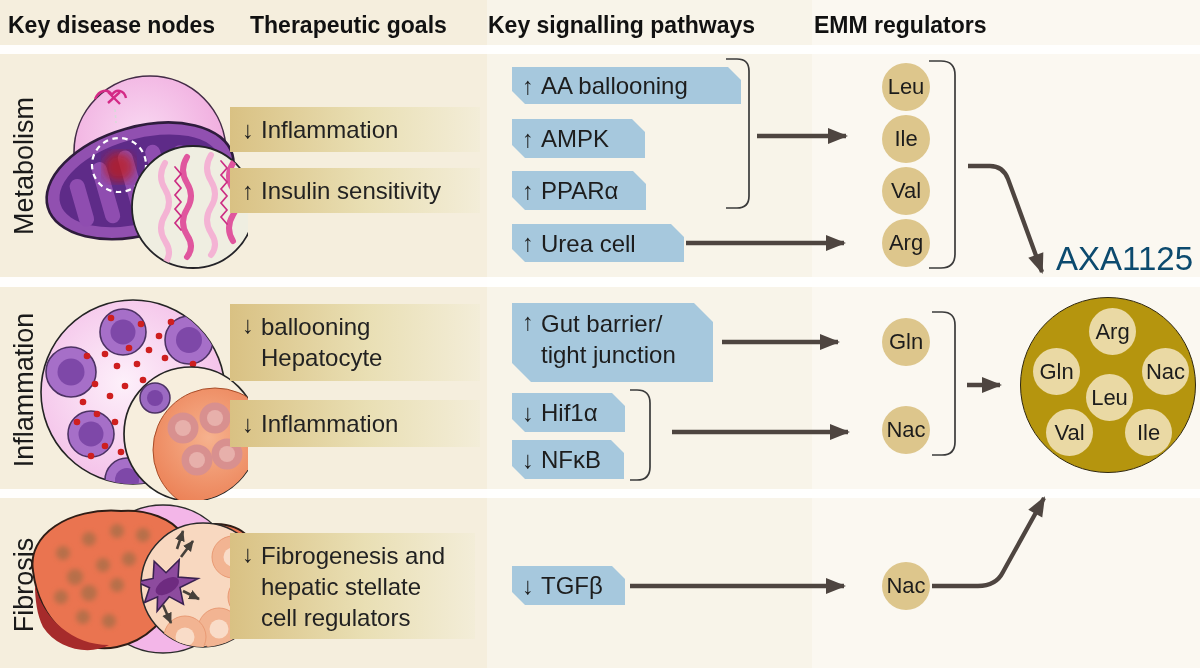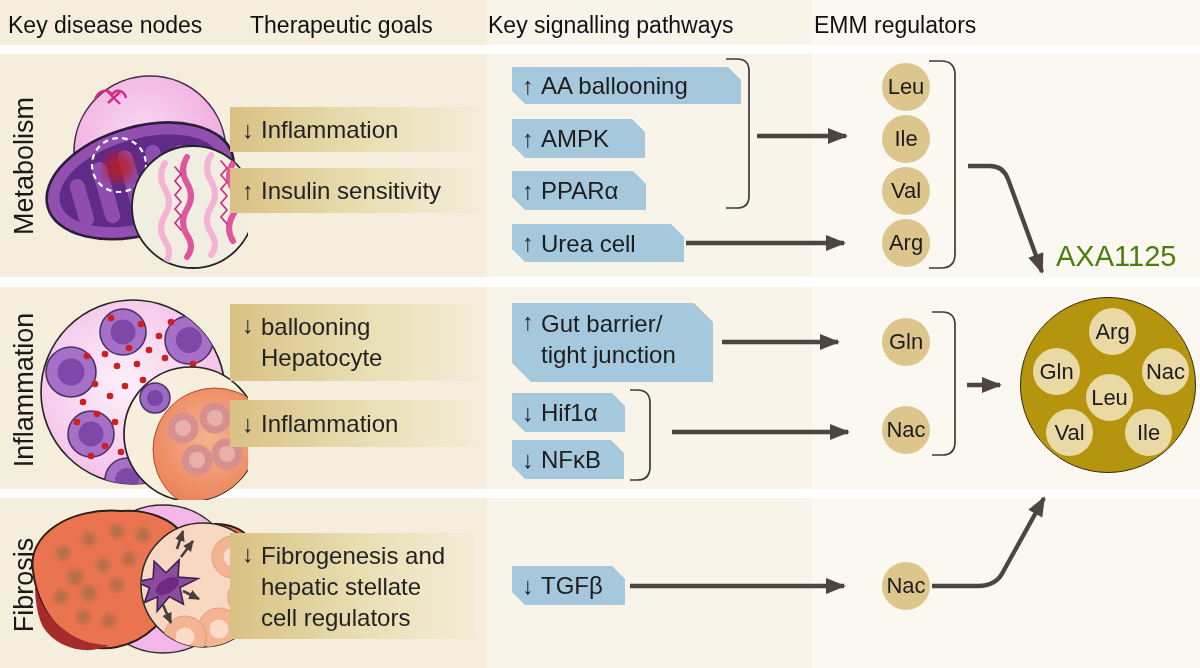--- a/index.html
+++ b/index.html
@@ -1,20 +1,20 @@
 <!DOCTYPE html>
 <html><head>
 <meta charset="utf-8">
 <style>
   html,body{margin:0;padding:0;}
   #fig{position:relative;width:1200px;height:668px;background:#f5eedd;overflow:hidden;
        font-family:"Liberation Sans","DejaVu Sans",sans-serif;color:#1a1a1a;}
   .band{position:absolute;top:0;height:668px;}
   .sep{position:absolute;left:0;width:1200px;background:rgba(255,255,255,.92);}
-  .hdr{position:absolute;font-size:23px;font-weight:normal;color:#111;white-space:nowrap;}
+  .hdr{position:absolute;font-size:23px;font-weight:bold;color:#111;white-space:nowrap;}
   .vlabel{position:absolute;width:210px;height:34px;line-height:34px;text-align:center;
           transform:rotate(-90deg);font-size:27px;color:#1a1a1a;}
   .goal{position:absolute;display:flex;align-items:center;
         background:linear-gradient(90deg,#d9c183 0%,#e9dfb4 55%,#f3edd8 100%);
         font-size:24px;color:#222;}
   .goal .arr{margin:0 7px 0 12px;}
   .goal.multi{align-items:flex-start;padding-top:7px;}
   .goal .txt span{display:block;line-height:31px;}
   .pbox{position:absolute;background:#a6c8dd;display:flex;align-items:center;
         font-size:24px;color:#1d1d1d;
@@ -22,21 +22,21 @@
   .pbox .arr{margin:0 7px 0 10px;}
   .pbox.multi{align-items:flex-start;padding-top:5px;
         clip-path:polygon(0 0,calc(100% - 19px) 0,100% 19px,100% 100%,19px 100%,0 calc(100% - 19px));}
   .pbox .txt span{display:block;line-height:31px;}
   .reg{position:absolute;width:48px;height:48px;border-radius:50%;background:#ddc68c;
        display:flex;align-items:center;justify-content:center;font-size:22px;color:#1c1c1c;}
   #axa-circle{position:absolute;left:1020px;top:297px;width:176px;height:176px;border-radius:50%;
        background:#b5950e;border:1.5px solid #30280f;box-sizing:border-box;}
   .comp{position:absolute;width:47px;height:47px;border-radius:50%;background:#ead9a4;
        display:flex;align-items:center;justify-content:center;font-size:22px;color:#1c1c1c;}
-  #axa-label{position:absolute;left:1056px;top:240px;font-size:29px;color:#4d7c0f;white-space:nowrap;}
+  #axa-label{position:absolute;left:1056px;top:240px;font-size:33px;color:#0c4a6e;white-space:nowrap;}
   svg{position:absolute;pointer-events:none;}
 </style>
 </head>
 <body>
 
 <div id="fig">
 
   <div class="band" style="left:487px;width:325px;background:#f8f4e9;"></div>
   <div class="band" style="left:812px;width:388px;background:#fbf8f1;"></div>
   <div class="sep" style="top:45px;height:9px;"></div>

